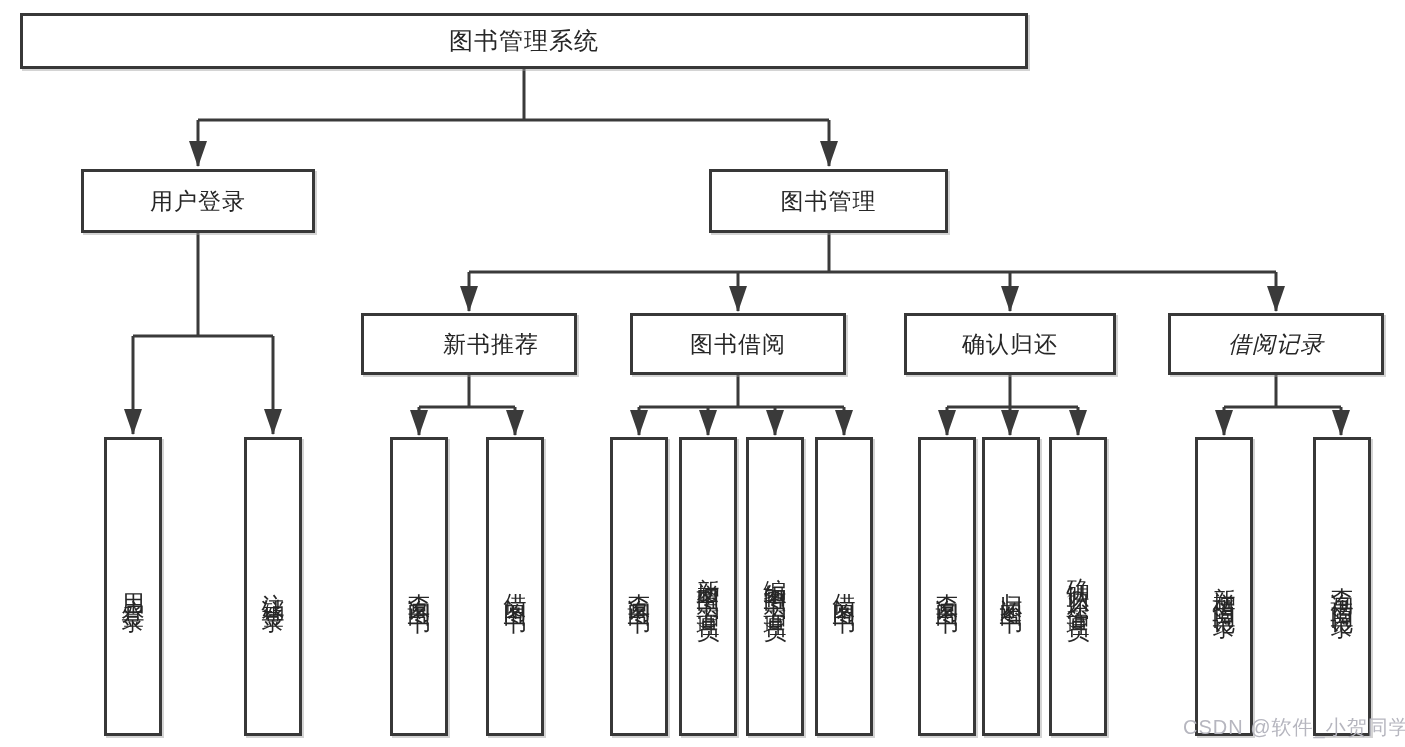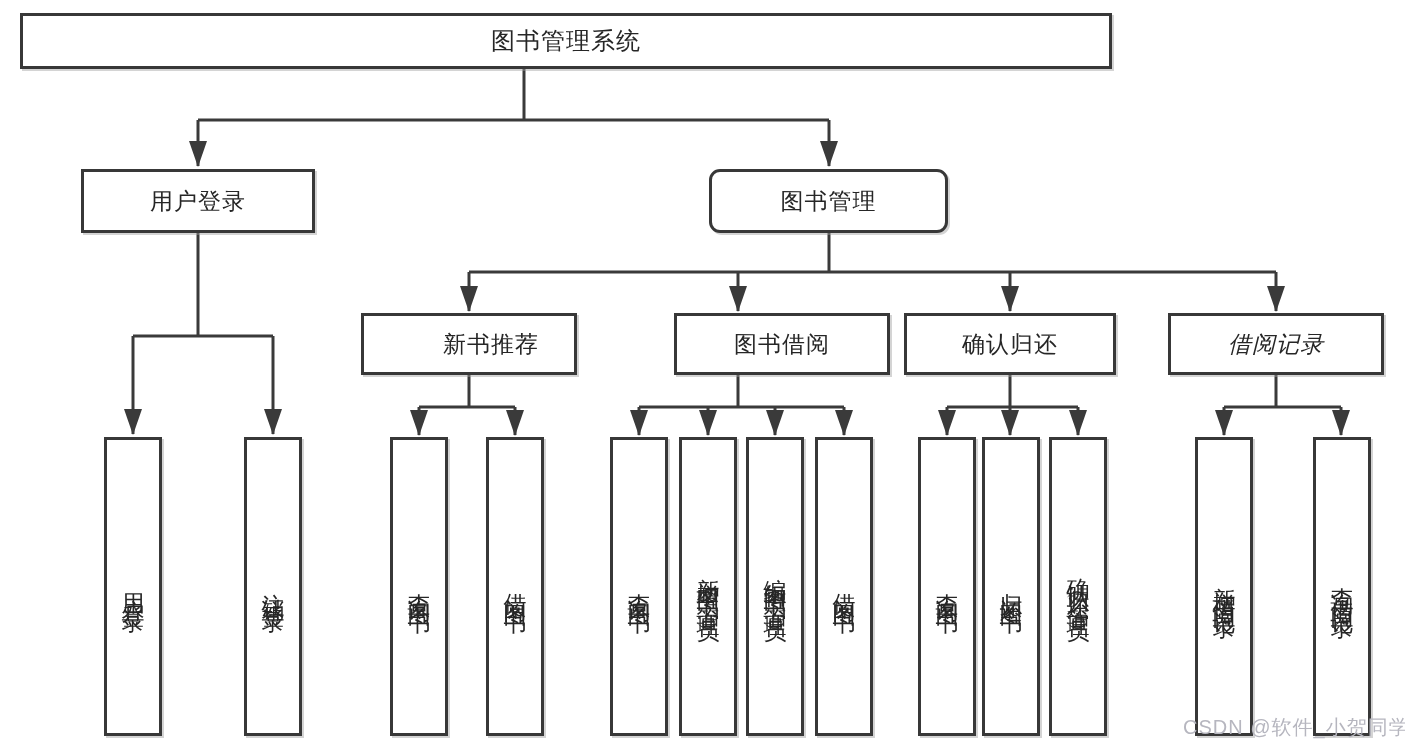--- a/index.html
+++ b/index.html
@@ -101,35 +101,35 @@
       <path d="M947,407 V435" marker-end="url(#arrowhead)"></path>
       <path d="M1010,407 V435" marker-end="url(#arrowhead)"></path>
       <path d="M1078,407 V435" marker-end="url(#arrowhead)"></path>
 
       <path d="M1276,375 V407 M1224,407 H1341"></path>
       <path d="M1224,407 V435" marker-end="url(#arrowhead)"></path>
       <path d="M1341,407 V435" marker-end="url(#arrowhead)"></path>
     </g>
   </svg>
 
-  <div class="node root-box" style="left:20px; top:13px; width:1092px; height:56px;">
+  <div class="node root-box" style="left:20px; top:13px; width:1008px; height:56px;">
     <span class="lbl">图书管理系统</span>
   </div>
 
   <div class="node" style="left:81px; top:169px; width:234px; height:64px;">
     <span class="lbl">用户登录</span>
   </div>
-  <div class="node" style="left:709px; top:169px; width:239px; height:64px;border-radius:11px;">
+  <div class="node" style="left:709px; top:169px; width:239px; height:64px;">
     <span class="lbl">图书管理</span>
   </div>
 
   <div class="node" style="left:361px; top:313px; width:216px; height:62px;padding-left:44px;">
     <span class="lbl">新书推荐</span>
   </div>
-  <div class="node" style="left:630px; top:313px; width:216px; height:62px;margin-left:44px;">
+  <div class="node" style="left:630px; top:313px; width:216px; height:62px;">
     <span class="lbl">图书借阅</span>
   </div>
   <div class="node" style="left:904px; top:313px; width:212px; height:62px;">
     <span class="lbl">确认归还</span>
   </div>
   <div class="node" style="left:1168px; top:313px; width:216px; height:62px;font-style:italic;">
     <span class="lbl">借阅记录</span>
   </div>
 
   <div class="node vert" style="left:104px; top:437px; width:58px; height:299px;">

